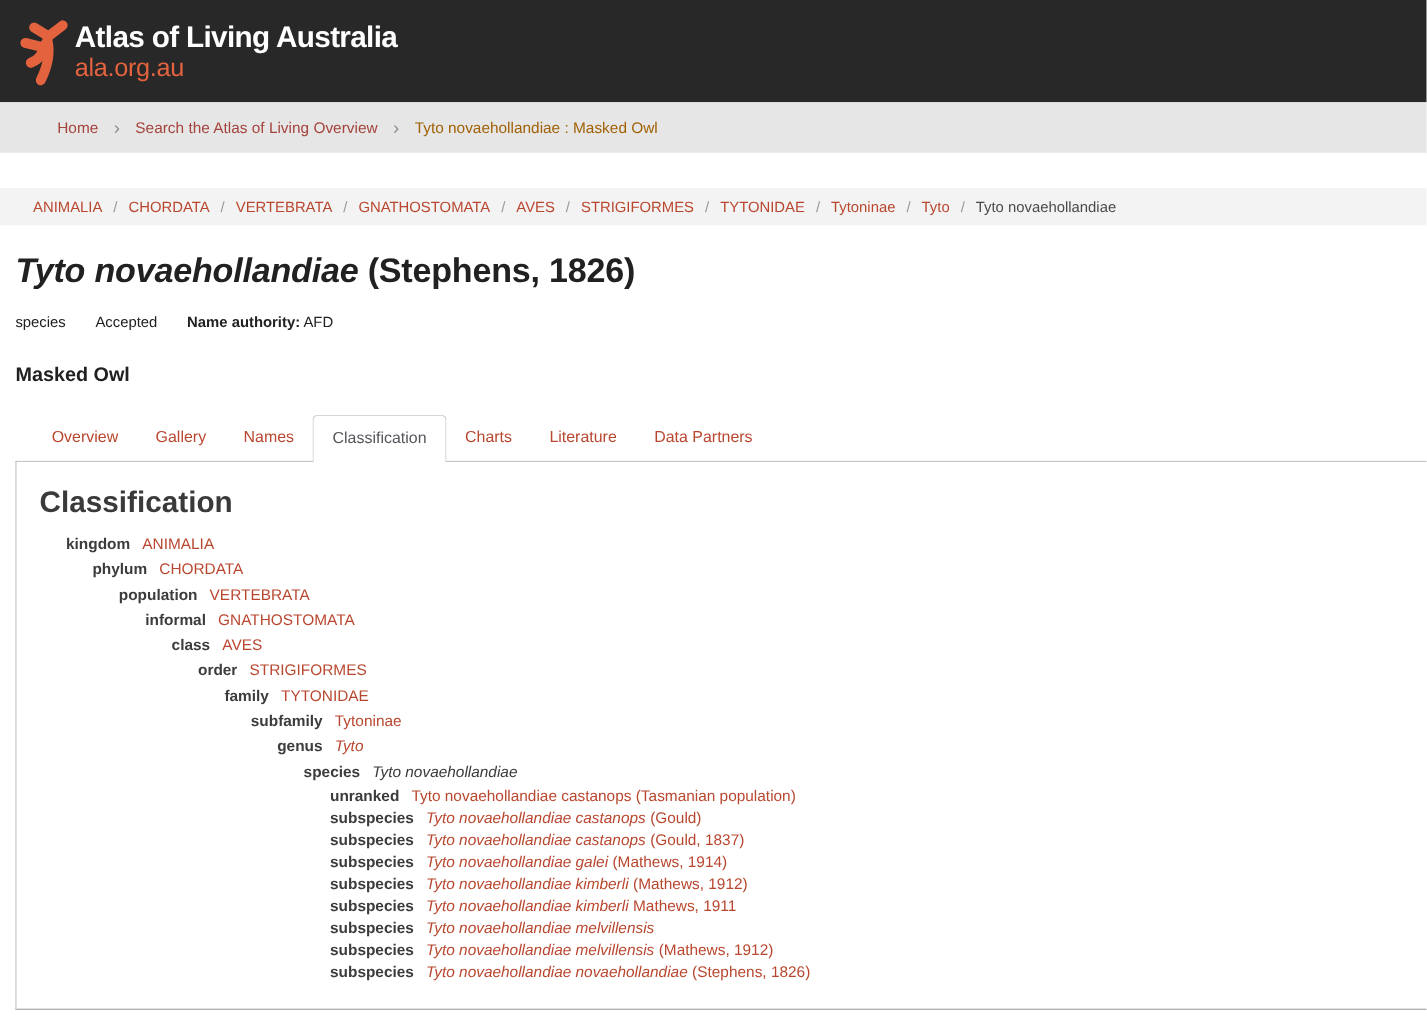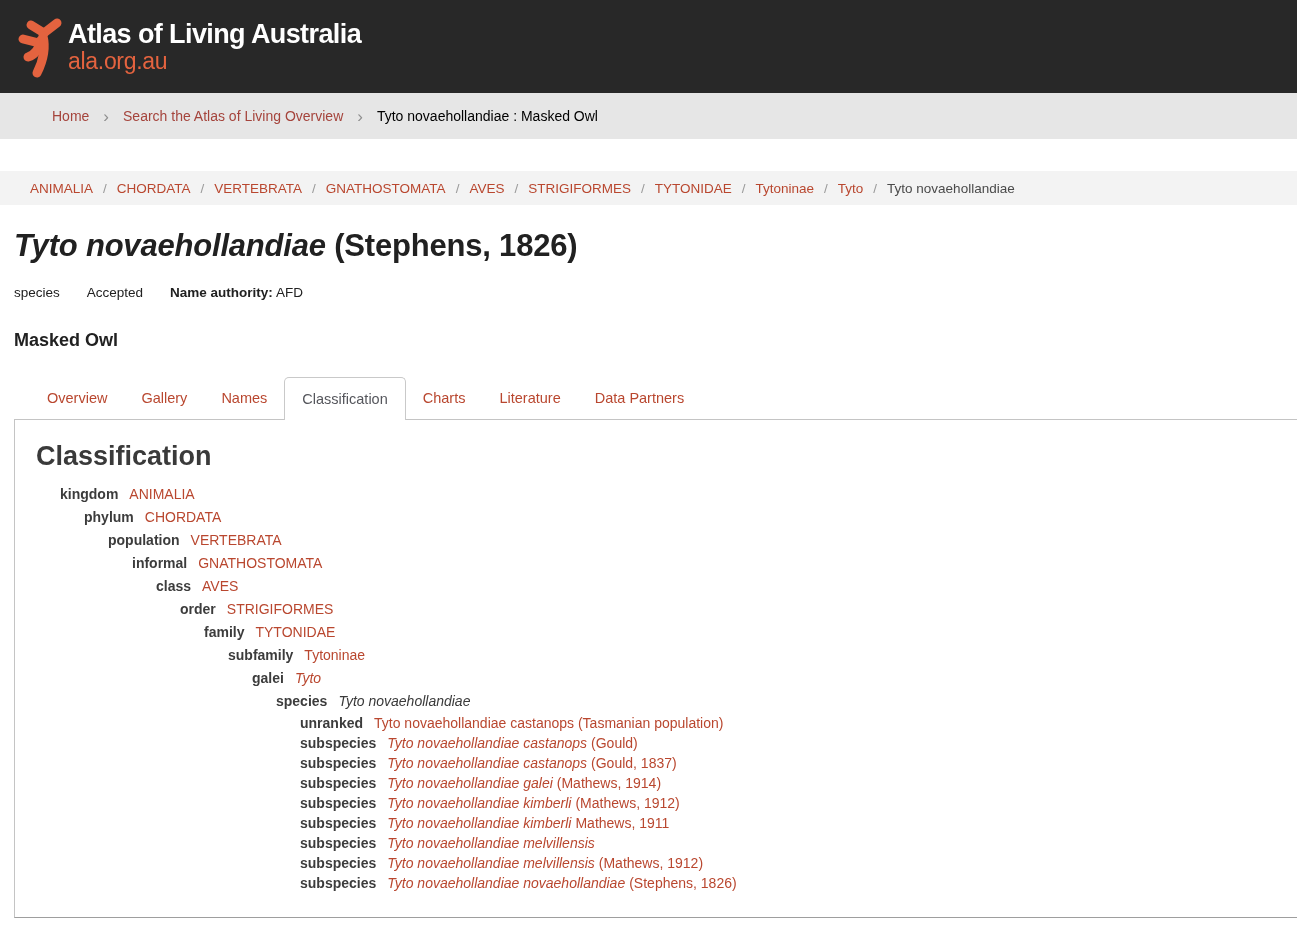--- a/index.html
+++ b/index.html
@@ -23,21 +23,21 @@
   .logo-icon { width:56px; height:70px; margin-right:2px; }
   .site-title { color:#fff; font-size:27px; font-weight:700; line-height:29px; letter-spacing:-0.6px; }
   .site-url  { color:var(--orange); font-size:23px; line-height:25px; letter-spacing:-0.3px; }
 
   
   .breadcrumb {
     height:46px; background:#e6e6e6; display:flex; align-items:center;
     padding-left:52px; font-size:14px; color:#3e3f41;
   }
   .crumb-wrap { display:flex; align-items:center; }
-  .crumb { text-decoration:none; color:#000000; }
+  .crumb { text-decoration:none; color:#a16207; }
   .crumb.is-link { color:var(--crumb-red); cursor:pointer; }
   .crumb-sep { color:#8f8f8f; margin:0 14px; font-size:17px; line-height:1; }
 
   .gap-strip { height:32px; background:#fff; }
 
   
   .taxonav {
     height:34px; background:#f3f3f3; display:flex; align-items:center;
     padding-left:30px; font-size:13.5px;
   }
@@ -224,21 +224,21 @@
         <div class="hrow" style="--level: 5;">
     <span class="rank">order</span><a class="taxon"><span class="tname">STRIGIFORMES</span></a>
   </div>
         <div class="hrow" style="--level: 6;">
     <span class="rank">family</span><a class="taxon"><span class="tname">TYTONIDAE</span></a>
   </div>
         <div class="hrow" style="--level: 7;">
     <span class="rank">subfamily</span><a class="taxon"><span class="tname">Tytoninae</span></a>
   </div>
         <div class="hrow" style="--level: 8;">
-    <span class="rank">galei</span><a class="taxon italic"><span class="tname">Tyto</span></a>
+    <span class="rank">genus</span><a class="taxon italic"><span class="tname">Tyto</span></a>
   </div>
         <div class="hrow" style="--level: 9;">
     <span class="rank">species</span><a class="taxon italic current"><span class="tname">Tyto novaehollandiae</span></a>
   </div>
         <div class="hrow compact" style="--level: 10;">
     <span class="rank">unranked</span><a class="taxon"><span class="tname">Tyto novaehollandiae castanops (Tasmanian population)</span></a>
   </div>
         <div class="hrow compact" style="--level: 10;">
     <span class="rank">subspecies</span><a class="taxon italic"><span class="tname">Tyto novaehollandiae castanops</span><span class="tauthor">(Gould)</span></a>
   </div>

